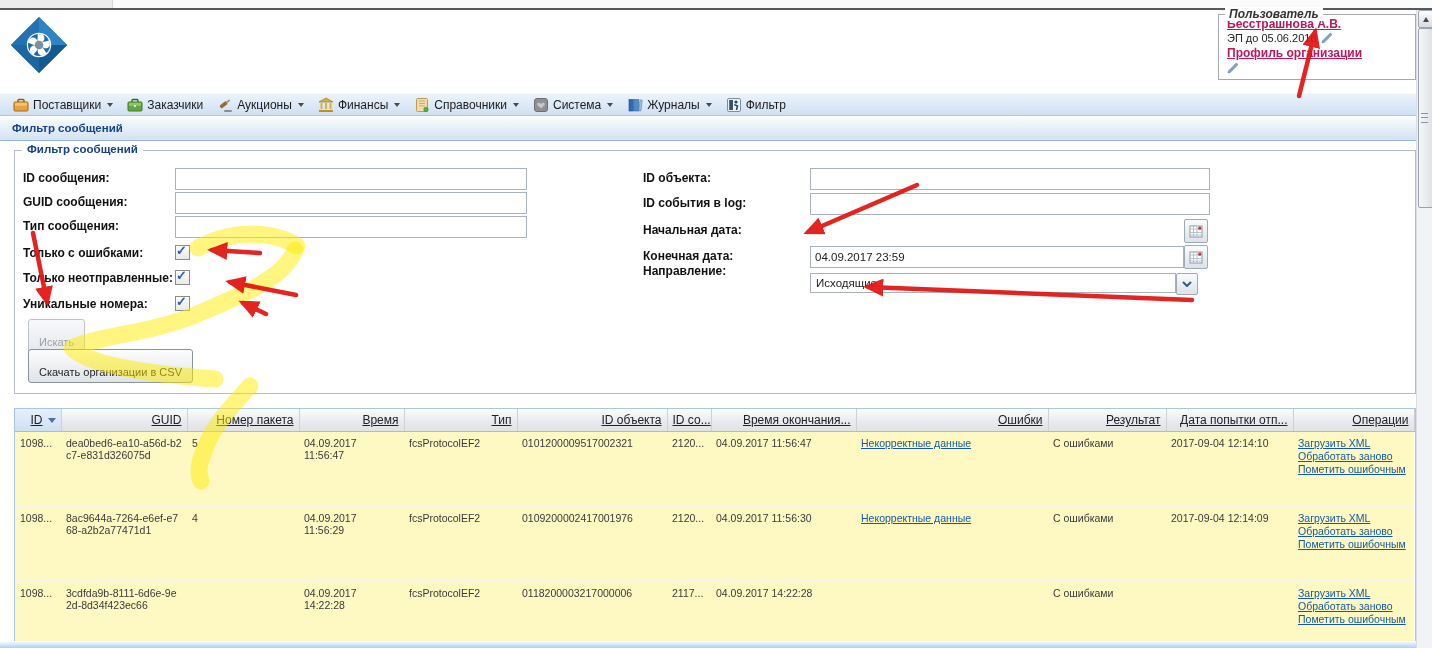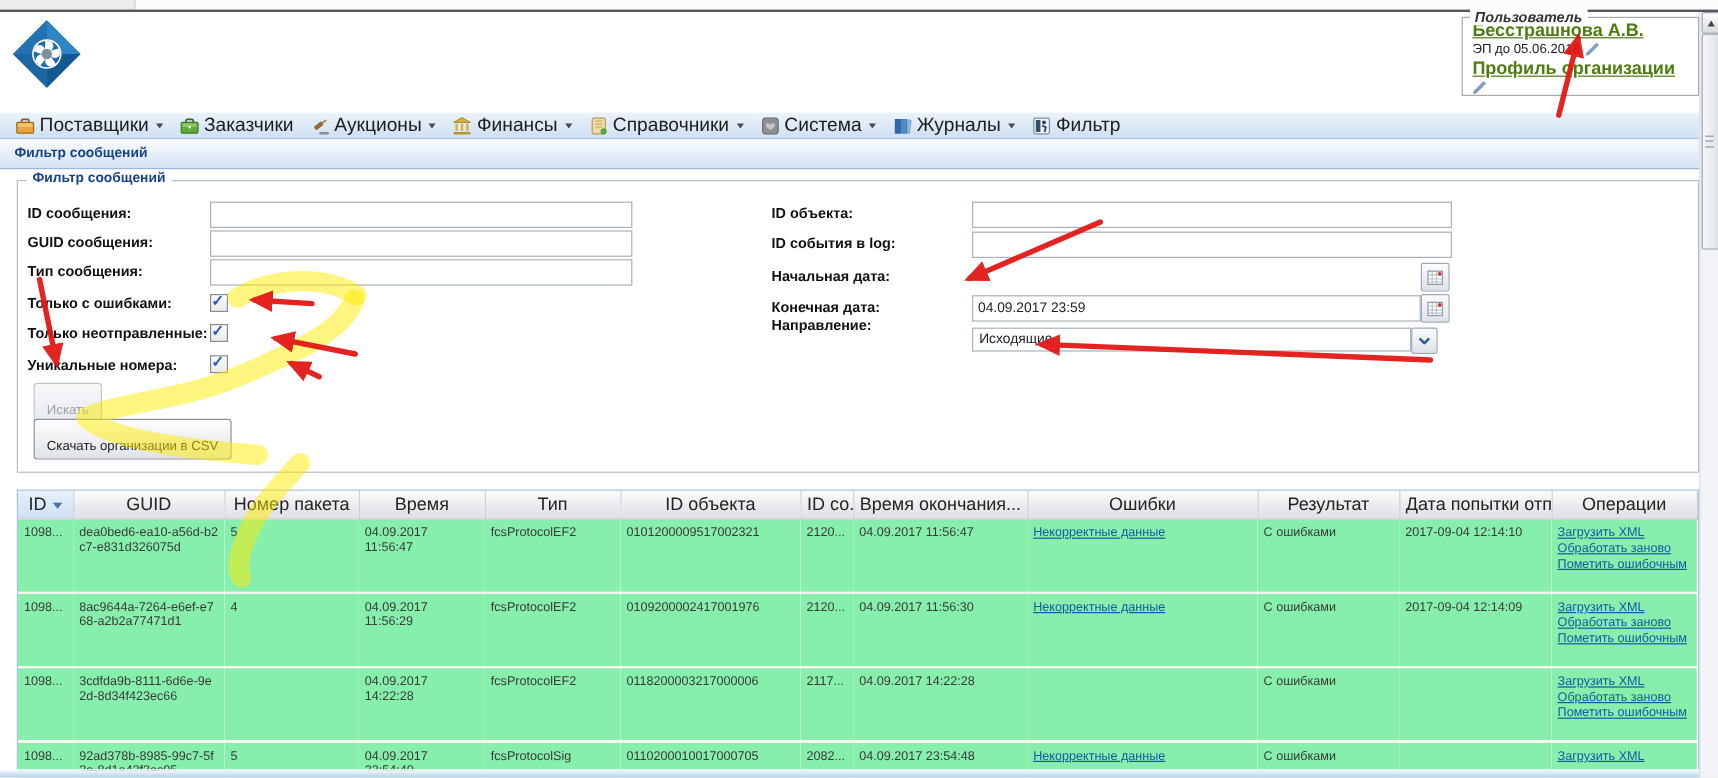--- a/index.html
+++ b/index.html
@@ -11,30 +11,30 @@
   .topstrip{left:0;top:0;width:1432px;height:8px;background:#fbfbfb;}
   .toptab{left:0;top:0;width:112px;height:8px;background:#ececec;border-right:1px solid #d5d5d5;}
   .darkline{left:0;top:8px;width:1432px;height:2px;background:#57585c;}
 
   
   .logo{left:10px;top:16px;width:58px;height:58px;}
   .brand{left:74px;top:21px;color:#1b6cae;font-size:15px;font-weight:bold;line-height:18px;}
   .userbox{left:1218px;top:14px;width:196px;height:64px;border:1px solid #a9a9a9;background:#fff;}
   .userbox .legend{position:absolute;top:-8px;left:6px;background:#fff;padding:0 4px;
                    font-size:12px;font-weight:bold;color:#333;font-style:italic;}
-  .ulink{display:block;font-size:15px;font-weight:bold;color:#4d7c0f;text-decoration:underline;margin:2px 0 0 8px;}
+  .ulink{display:block;font-size:12px;font-weight:bold;color:#be185d;text-decoration:underline;margin:2px 0 0 8px;}
   .ucert{font-size:11px;color:#222;margin:1px 0 0 8px;display:flex;align-items:center;gap:4px;}
   .pencil{width:12px;height:12px;display:inline-block;}
 
   
   .menubar{left:0;top:93px;width:1432px;height:23px;
            background:linear-gradient(#ecf3fb,#cfe0f2);
            border-top:1px solid #f6faff;border-bottom:1px solid #a9c6e5;
            display:flex;align-items:center;padding-left:6px;box-sizing:border-box;}
-  .mi{display:flex;align-items:center;gap:4px;padding:2px 7px;font-size:16px;color:#1c1c1c;cursor:pointer;}
+  .mi{display:flex;align-items:center;gap:4px;padding:2px 7px;font-size:12px;color:#1c1c1c;cursor:pointer;}
   .mi svg{width:16px;height:16px;}
   .caret{width:0;height:0;border-left:3.5px solid transparent;border-right:3.5px solid transparent;
          border-top:4px solid #4a4a4a;margin-left:2px;}
 
   
   .band{background:linear-gradient(#f8fbfe,#d3e2f2);border-bottom:1px solid #98b8dd;
         color:#15428b;font-size:11.5px;font-weight:bold;box-sizing:border-box;padding:5px 0 0 12px;}
   .pageband{left:0;top:117px;width:1432px;height:24px;}
 
   
@@ -50,27 +50,27 @@
   .btn{position:absolute;height:23px;border:1px solid #8a929c;border-radius:3px;font-size:11px;
        background:linear-gradient(#fdfdfd,#dfe3e8);color:#222;font-family:"Liberation Sans",sans-serif;
        padding:16px 10px;cursor:pointer;}
   .btn.disabled{border-color:#bdc3cc;color:#9aa0a8;background:linear-gradient(#f8f9fb,#e6e9ee);cursor:default;}
 
   
   .gridwrap{left:14px;top:408px;width:1400px;border:1px solid #a9c4e4;border-bottom:none;background:#fff;}
   .gridband{height:20px;padding-top:4px;}
   table.grid{border-collapse:collapse;table-layout:fixed;width:1399px;}
   table.grid th{background:linear-gradient(#fdfdfd,#e9eaee 55%,#e0e2e6);border-right:1px solid #cdd0d4;
-      border-bottom:1px solid #b7bbc0;font-size:15px;font-weight:normal;color:#222;text-align:center;
-      padding:3px 5px;white-space:nowrap;overflow:hidden;height:16px;}
+      border-bottom:1px solid #b7bbc0;font-size:12px;font-weight:normal;color:#222;text-align:right;
+      padding:3px 5px;white-space:nowrap;overflow:hidden;height:16px;text-decoration:underline;}
   table.grid th.sorted{background:linear-gradient(#e6effc,#cfe0f4);}
   .sortarrow{display:inline-block;width:0;height:0;border-left:4px solid transparent;border-right:4px solid transparent;
       border-top:5px solid #49729e;margin-left:5px;vertical-align:middle;}
-  table.grid td{background:#86efac;vertical-align:top;font-size:10.5px;color:#3a3a3a;
-      padding:5px 5px 0 5px;height:55px;border-bottom:2px solid #f8f3ec;overflow:hidden;}
+  table.grid td{background:#fef9c3;vertical-align:top;font-size:10.5px;color:#3a3a3a;
+      padding:5px 5px 13px 5px;height:55px;border-bottom:2px solid #f8f3ec;overflow:hidden;}
   td.wrapcell{word-break:break-all;}
   a.glink{color:#1559a6;text-decoration:underline;font-size:10.5px;cursor:pointer;}
   td.ops a{display:block;margin-bottom:1px;}
 
   
   .vscroll{right:0;top:10px;width:15px;height:638px;background:#f1f3f6;border-left:1px solid #dadee3;z-index:30;}
   .vs-btn{position:absolute;left:1px;top:0;width:13px;height:16px;border:1px solid #9fa6ae;border-radius:2px;
           background:linear-gradient(#fdfdfd,#d9dbde);display:flex;align-items:center;justify-content:center;}
   .vs-up{width:0;height:0;border-left:3.5px solid transparent;border-right:3.5px solid transparent;border-bottom:5px solid #3f4a56;}
   .vs-thumb{position:absolute;left:1px;top:18px;width:13px;height:178px;border:1px solid #98a2ae;border-radius:2px;

